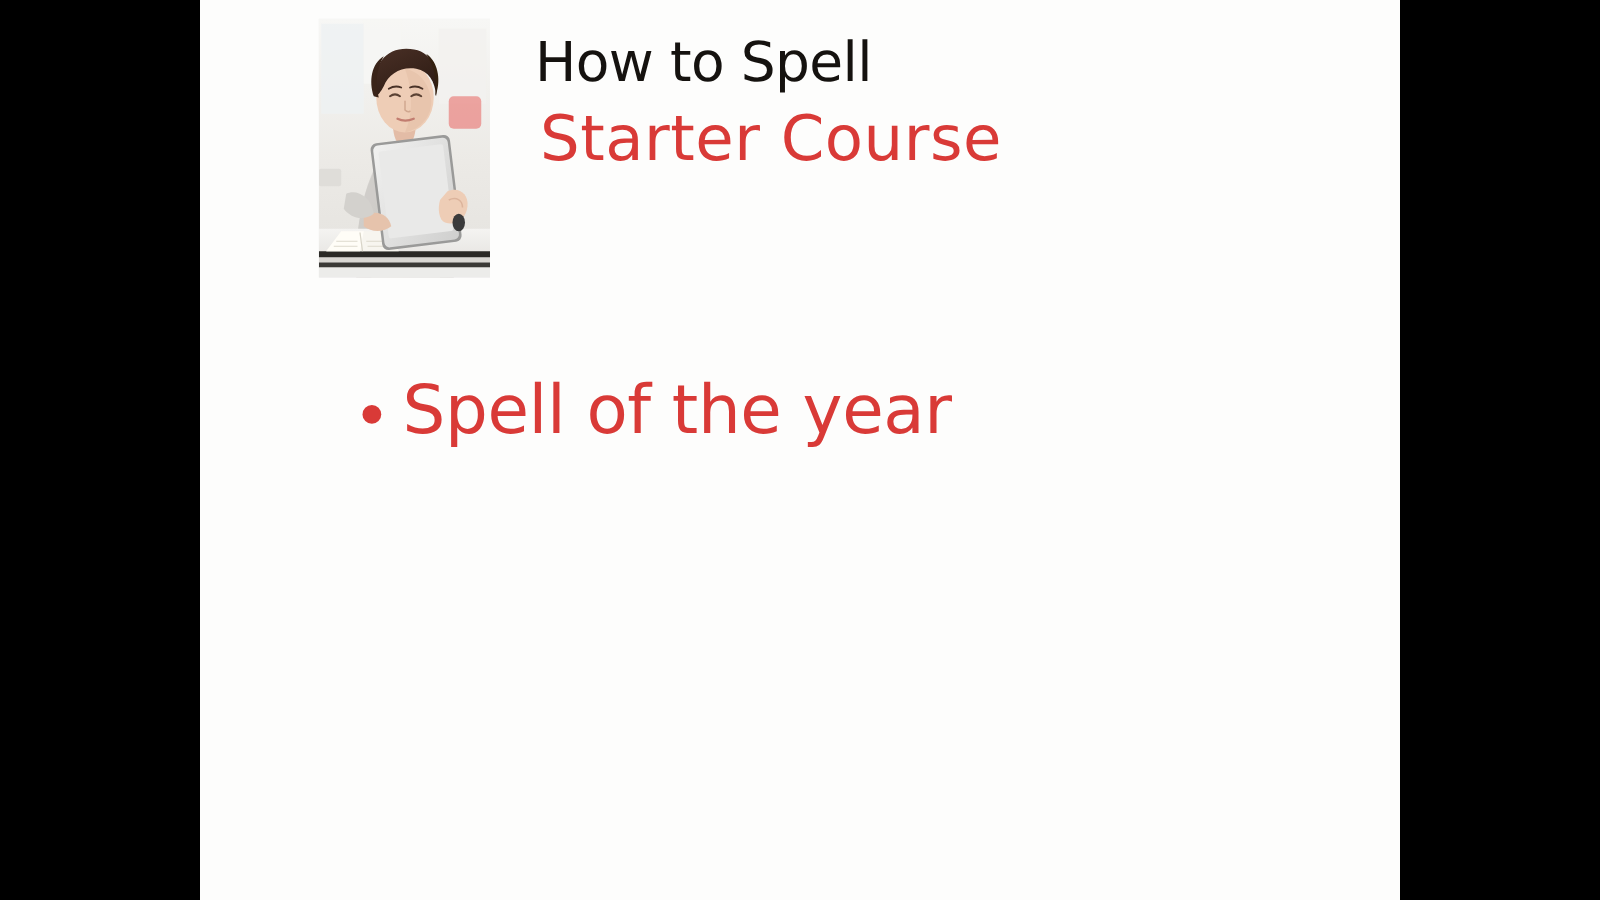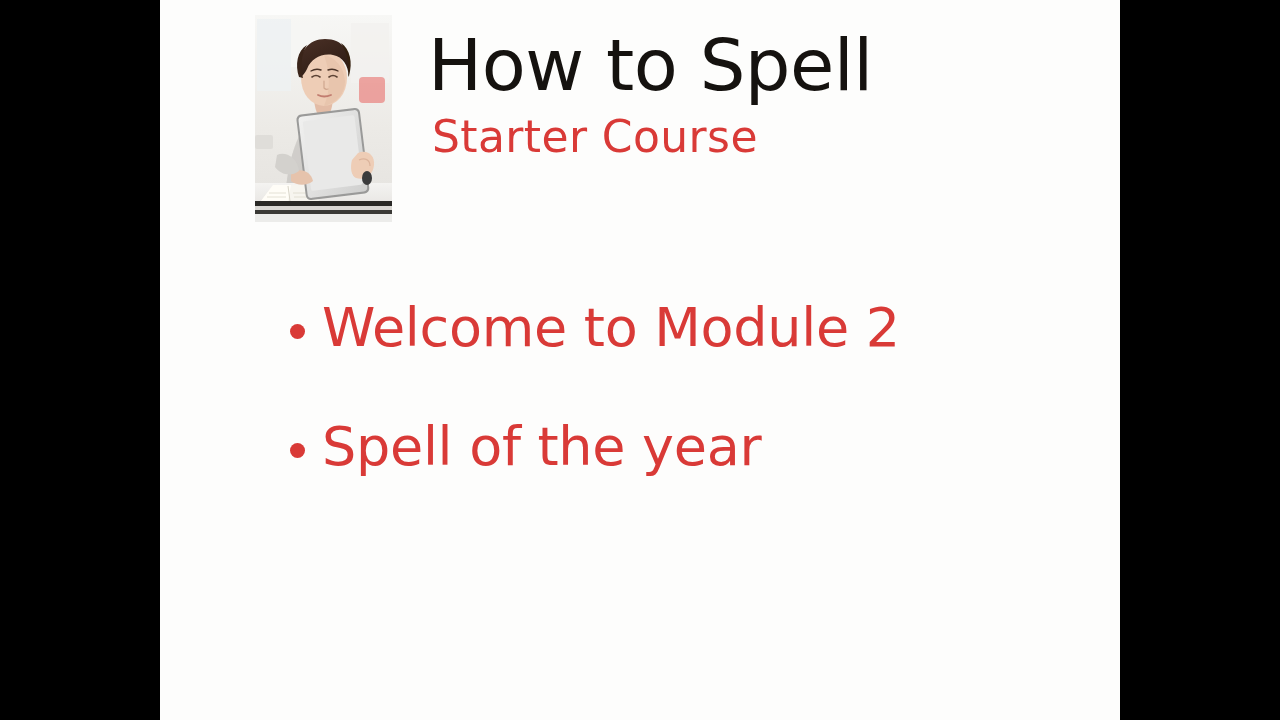--- a/index.html
+++ b/index.html
@@ -58,32 +58,32 @@
   #title-block {
     position: absolute;
     left: 268px;     
     top: 28px;
     width: 620px;
   }
   #main-title {
     margin: 0;
     font-family: "DejaVu Sans", sans-serif;
     font-weight: 400;
-    font-size: 72px;
+    font-size: 44px;
     line-height: 1.04;
     letter-spacing: -0.5px;
     color: #15120f;
     white-space: nowrap;
   }
   #sub-title {
     margin: 10px 0 0 4px;
     font-family: "DejaVu Sans", sans-serif;
     font-weight: 400;
     font-style: normal;
-    font-size: 44px;
+    font-size: 50px;
     line-height: 1.08;
     letter-spacing: 0.4px;
     color: #d93a37;
     white-space: nowrap;
   }
 
   
   #bullet-list {
     position: absolute;
     left: 130px;   
@@ -223,22 +223,18 @@
     </div>
 
     <div id="title-block">
       <div id="main-title">How to Spell</div>
       <div id="sub-title">Starter Course</div>
     </div>
 
     <ul id="bullet-list">
       <li class="bullet-row">
         <span class="bullet-dot"></span>
-        <span class="bullet-text">Welcome to Module 2</span>
-      </li>
-      <li class="bullet-row">
-        <span class="bullet-dot"></span>
         <span class="bullet-text">Spell of the year</span>
       </li>
     </ul>
 
   </div>
 </div>
 
 </body></html>

